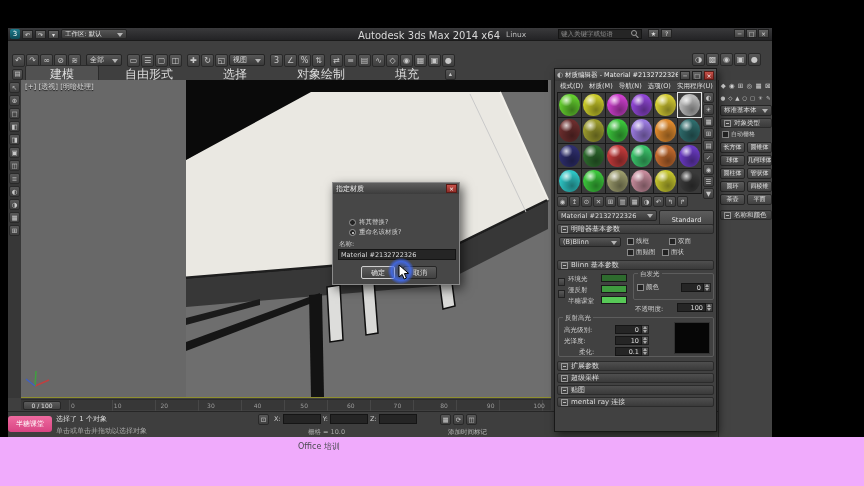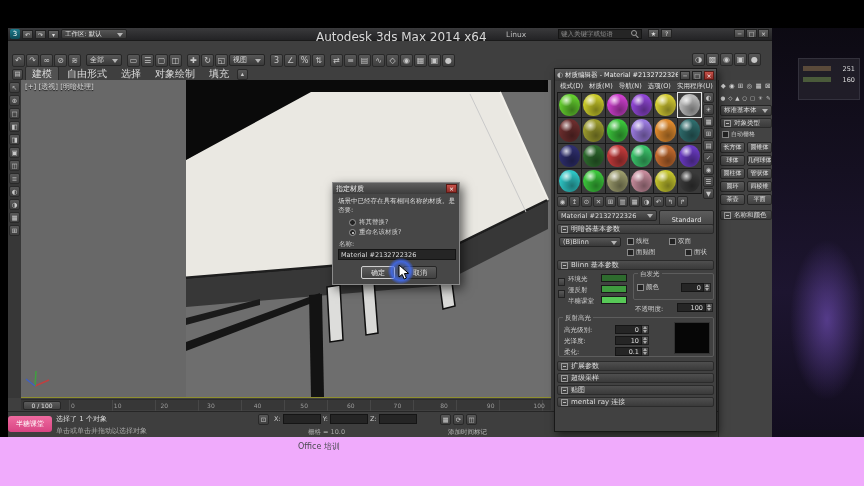--- a/index.html
+++ b/index.html
@@ -21,60 +21,47 @@
 .spin{display:flex;height:9px}
 .sv{background:#252525;border:1px solid #151515;color:#ddd;font-size:6.5px;display:flex;align-items:center;justify-content:flex-end;padding:0 2px;flex:1}
 .sar{width:7px;display:flex;flex-direction:column;align-items:center;justify-content:center;background:linear-gradient(#555,#3a3a3a);border:1px solid #222;border-left:none;flex:none}
 .sar::before{content:"";border:2.5px solid transparent;border-bottom:3px solid #aaa;margin-bottom:1px}
 .sar::after{content:"";border:2.5px solid transparent;border-top:3px solid #aaa}
 .cbx{width:7px;height:7px;background:#232323;border:1px solid #8a8a8a;flex:none}
 .rad{width:7px;height:7px;border-radius:50%;background:#232323;border:1px solid #9a9a9a;flex:none;position:relative}
 .rad.on::after{content:"";position:absolute;inset:1.5px;background:#e8e8e8;border-radius:50%}
 .lbl{color:#ccc;font-size:6.5px;white-space:nowrap}
 .mi{padding:0 4px;font-size:7.5px;color:#e0e0e0;white-space:nowrap}
-.tab{padding:0 6px;font-size:10px;color:#ddd;white-space:nowrap}
+.tab{padding:0 24px;font-size:12px;color:#ddd;white-space:nowrap}
 .tab.act{background:#515151;border:1px solid #2b2b2b;border-radius:2px}
 .mag{width:8px;height:8px;position:relative;flex:none}
 .mag::before{content:"";position:absolute;width:4px;height:4px;border:1px solid #999;border-radius:50%;left:0;top:0}
 .mag::after{content:"";position:absolute;width:4px;height:1px;background:#999;transform:rotate(45deg);left:4px;top:6px}
 .slot{background:#3a3a3a;position:relative}
 .slot.sel{outline:1px solid #e6e6e6}
 .sphere{position:absolute;inset:1px;border-radius:50%;background:radial-gradient(circle at 35% 28%,rgba(255,255,255,.8) 0%,rgba(255,255,255,0) 30%),radial-gradient(circle at 62% 72%,rgba(0,0,0,.4),rgba(0,0,0,0) 65%),var(--c,#888)}
 .lockb{width:7px;height:8px;background:linear-gradient(#5a5a5a,#3d3d3d);border:1px solid #222;flex:none}
 .wbtn{display:flex;align-items:center;justify-content:center;width:11px;height:9px;background:linear-gradient(#666,#444);border:1px solid #222;font-size:6px;color:#ddd;flex:none}
 .wbtn.red{background:linear-gradient(#c8524a,#8e2d28);border-color:#5a1a16;color:#fff}
 </style>
 </head>
 <body>
 
 <div id="stage">
 
-  <div class="abs" style="left:772px;top:0;width:92px;height:486px;background:linear-gradient(180deg,#0b0910 0%,#151021 35%,#1d1530 60%,#0e0a18 100%)">
-    <div class="abs" style="left:18px;top:240px;width:74px;height:160px;background:radial-gradient(closest-side,rgba(132,92,214,.55),rgba(132,92,214,0))"></div>
-    <div class="abs" style="left:26px;top:58px;width:62px;height:42px;background:rgba(45,44,52,.55);border:1px solid rgba(90,90,100,.35);padding:4px">
-      <div class="row" style="justify-content:space-between;height:11px">
-        <div style="width:28px;height:5px;background:#5a4a3a"></div>
-        <span class="lbl" style="color:#ddd">251</span>
-      </div>
-      <div class="row" style="justify-content:space-between;height:11px">
-        <div style="width:28px;height:5px;background:#4a5a3a"></div>
-        <span class="lbl" style="color:#ddd">160</span>
-      </div>
-    </div>
-  </div>
 
   <div class="abs" style="left:8px;top:28px;width:764px;height:409px;background:#3f3f3f"></div>
 
   <div class="abs row" style="left:8px;top:28px;width:764px;height:13px;background:linear-gradient(#3a3a3c,#232325);border-bottom:1px solid #1a1a1a;padding:0 2px;gap:2px">
     <div style="width:10px;height:10px;background:linear-gradient(#1e7b8c,#0d4a56);color:#fff;font-size:7px;display:flex;align-items:center;justify-content:center;border-radius:2px;flex:none">3</div>
     <div class="wbtn">↶</div>
     <div class="wbtn">↷</div>
     <div class="wbtn">▾</div>
     <div class="combo" style="width:66px;height:10px;font-size:6.5px">工作区: 默认</div>
-    <span class="abs" style="left:308px;top:2px;width:184px;text-align:left;font-size:12px;color:#d8d8d8;white-space:nowrap">Autodesk 3ds Max 2014 x64</span>
+    <span class="abs" style="left:308px;top:2px;width:184px;text-align:right;font-size:10px;color:#d8d8d8;white-space:nowrap">Autodesk 3ds Max 2014 x64</span>
     <span class="abs" style="left:498px;top:2px;font-size:7.5px;color:#bdbdbd">Linux</span>
     <div class="abs row field" style="left:550px;top:1px;width:84px;height:10px;font-size:6.5px;gap:2px">
       <span style="color:#8f8f8f;flex:1;overflow:hidden;white-space:nowrap">键入关键字或短语</span>
       <span class="mag"></span>
     </div>
     <div class="abs row" style="left:640px;top:1px;gap:2px">
       <div class="wbtn">★</div>
       <div class="wbtn">?</div>
     </div>
     <div class="abs row" style="left:726px;top:1px;gap:1px">
@@ -377,21 +364,21 @@
       <span class="lbl">线框</span>
     </div>
     <div class="abs row" style="left:114px;top:168px;gap:2px">
       <div class="cbx"></div>
       <span class="lbl">双面</span>
     </div>
     <div class="abs row" style="left:72px;top:179px;gap:2px">
       <div class="cbx"></div>
       <span class="lbl">面贴图</span>
     </div>
-    <div class="abs row" style="left:130px;top:179px;gap:2px">
+    <div class="abs row" style="left:107px;top:179px;gap:2px">
       <div class="cbx"></div>
       <span class="lbl">面状</span>
     </div>
 
     <div class="abs ro" style="left:2px;top:191px;width:157px;height:10px">Blinn 基本参数</div>
     <div class="abs lockb" style="left:3px;top:209px"></div>
     <div class="abs lockb" style="left:3px;top:221px"></div>
     <span class="abs lbl" style="left:13px;top:206px">环境光</span>
     <div class="abs" style="left: 46px; top: 205px; width: 26px; height: 8px; border: 1px solid rgb(25, 25, 25); background: rgb(46, 107, 46);"></div>
     <span class="abs lbl" style="left:13px;top:217px">漫反射</span>
@@ -419,39 +406,38 @@
       <span class="abs lbl" style="left:5px;top:8px">高光级别:</span>
       <div class="abs spin" style="left:56px;top:7px;width:34px">
         <span class="sv">0</span>
           <span class="sar"></span>
       </div>
       <span class="abs lbl" style="left:5px;top:19px">光泽度:</span>
       <div class="abs spin" style="left:56px;top:18px;width:34px">
         <span class="sv">10</span>
           <span class="sar"></span>
       </div>
-      <span class="abs lbl" style="left:5px;top:30px">柔化:</span>
+      <span class="abs lbl" style="left:20px;top:30px">柔化:</span>
       <div class="abs spin" style="left:56px;top:29px;width:34px">
         <span class="sv">0.1</span>
           <span class="sar"></span>
       </div>
       <div class="abs" style="left:115px;top:4px;width:36px;height:32px;background:#060606;border:1px solid #333"></div>
     </div>
     <div class="abs ro" style="left:2px;top:292px;width:157px;height:10px">扩展参数</div>
     <div class="abs ro" style="left:2px;top:304px;width:157px;height:10px">超级采样</div>
     <div class="abs ro" style="left:2px;top:316px;width:157px;height:10px">贴图</div>
     <div class="abs ro" style="left:2px;top:328px;width:157px;height:10px">mental ray 连接</div>
   </div>
 
   <div class="abs" style="left:332px;top:182px;width:128px;height:103px;background:#474747;border:1px solid #8a8a8a;box-shadow:3px 4px 10px rgba(0,0,0,.6);z-index:20">
     <div class="abs row" style="left:0;top:0;width:126px;height:11px;background:linear-gradient(#5e5e5e,#3c3c3c);padding:0 3px">
       <span style="font-size:7px;color:#eee">指定材质</span>
       <div class="abs wbtn red" style="left:113px;top:1px;width:11px;height:9px">×</div>
     </div>
-    <div class="abs" style="left:5px;top:14px;width:118px;font-size:6.5px;line-height:8.5px;color:#ddd">场景中已经存在具有相同名称的材质。是否要:</div>
     <div class="abs row" style="left:16px;top:35px;gap:3px">
       <div class="rad"></div>
       <span class="lbl">将其替换?</span>
     </div>
     <div class="abs row" style="left:16px;top:45px;gap:3px">
       <div class="rad on"></div>
       <span class="lbl">重命名该材质?</span>
     </div>
     <span class="abs lbl" style="left:6px;top:57px">名称:</span>
     <div class="abs field" style="left:5px;top:66px;width:118px;height:11px;font-size:6.5px">Material #2132722326</div>

